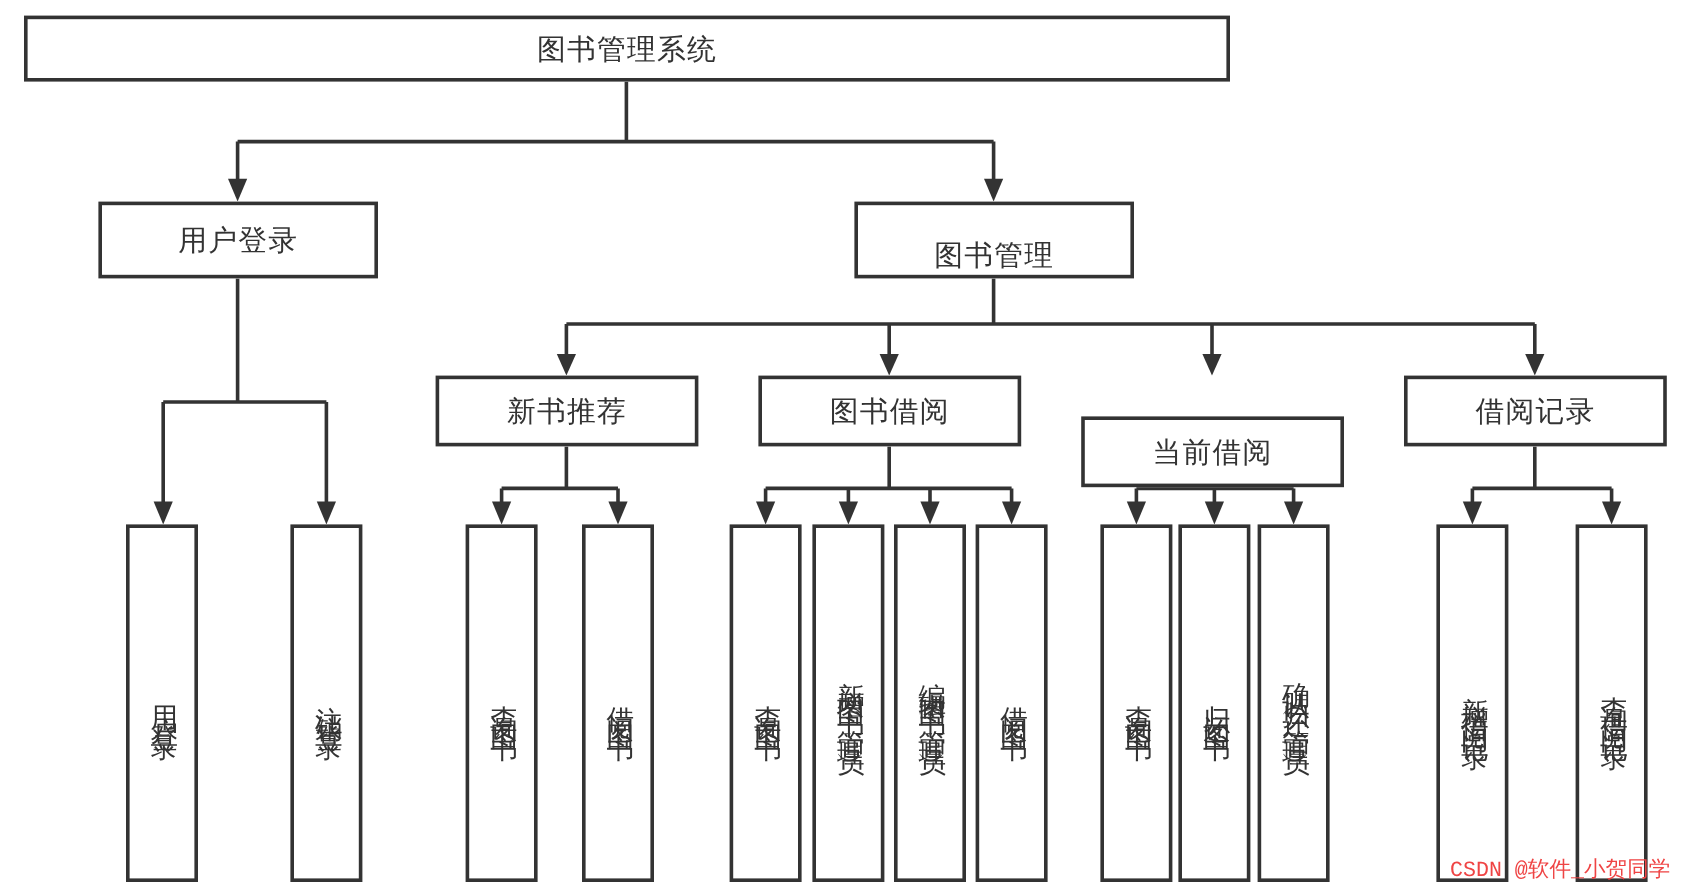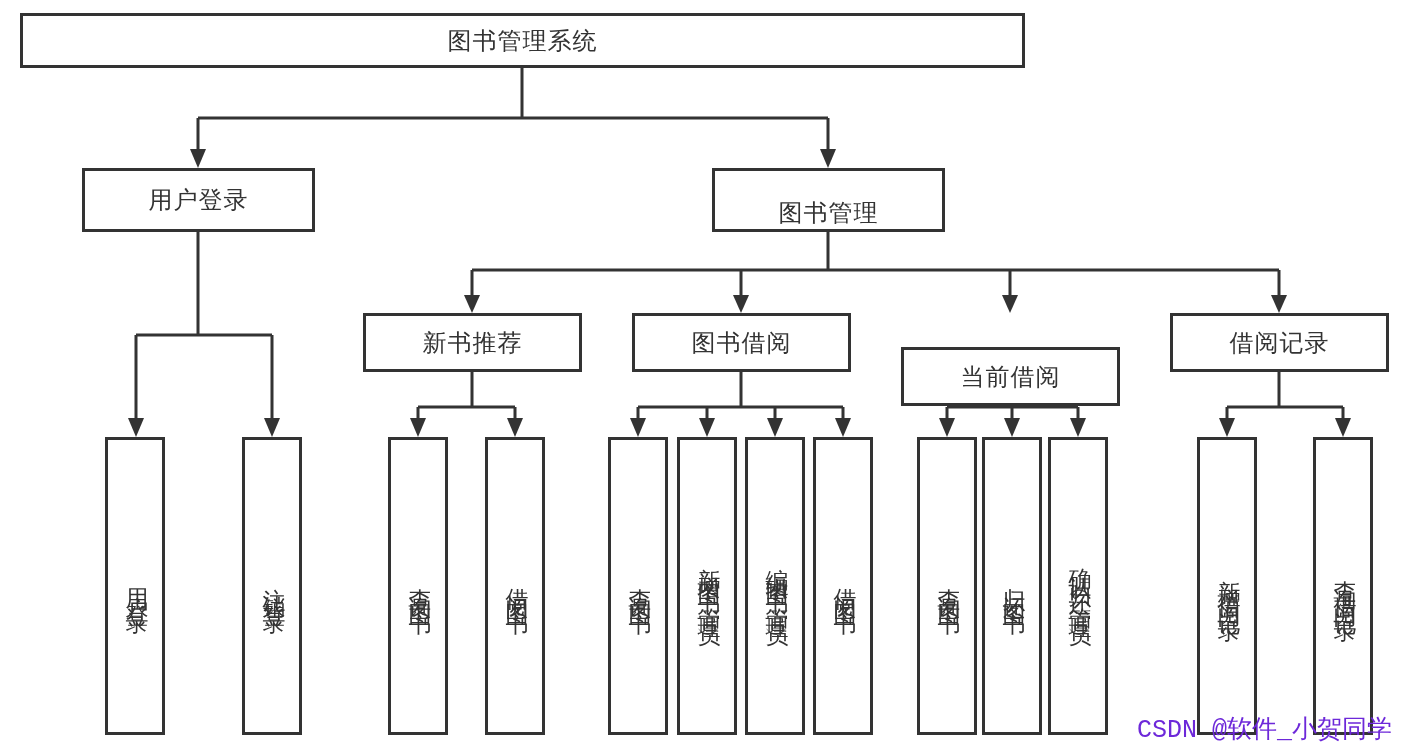--- a/index.html
+++ b/index.html
@@ -50,22 +50,22 @@
     writing-mode: vertical-rl;
     text-orientation: mixed;
     font-size: 23px;
     letter-spacing: 8px;
     line-height: 1;
   }
   .watermark {
     position: absolute;
     right: 13px;
     top: 712px;
-    font-size: 25px;
-    color: #6d28d9;
+    font-size: 18px;
+    color: #ef4444;
     white-space: nowrap;
     z-index: 3;
   }
 </style>
 </head>
 <body>
 
 <div class="canvas">
 
   <svg class="connectors" width="1405" height="747" viewBox="0 0 1405 747">

